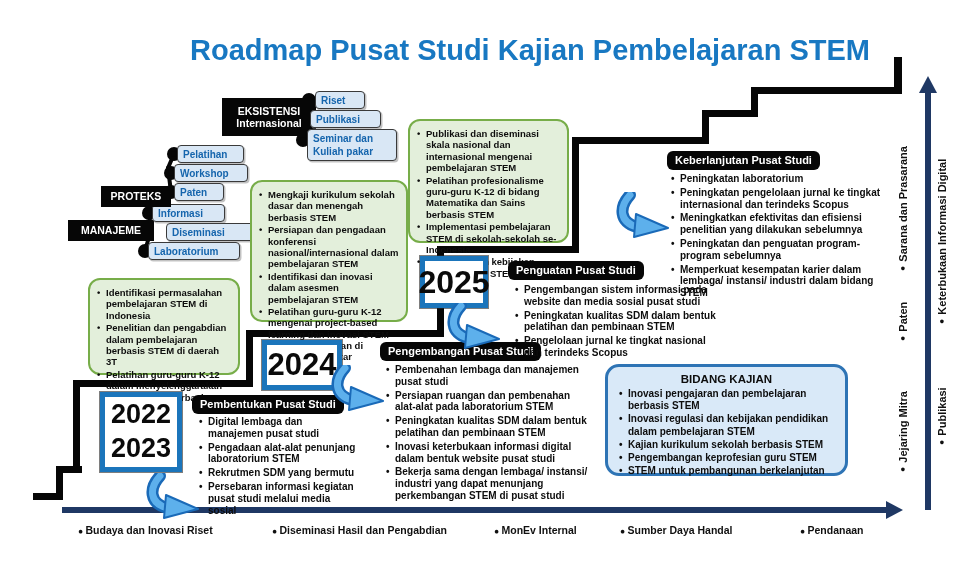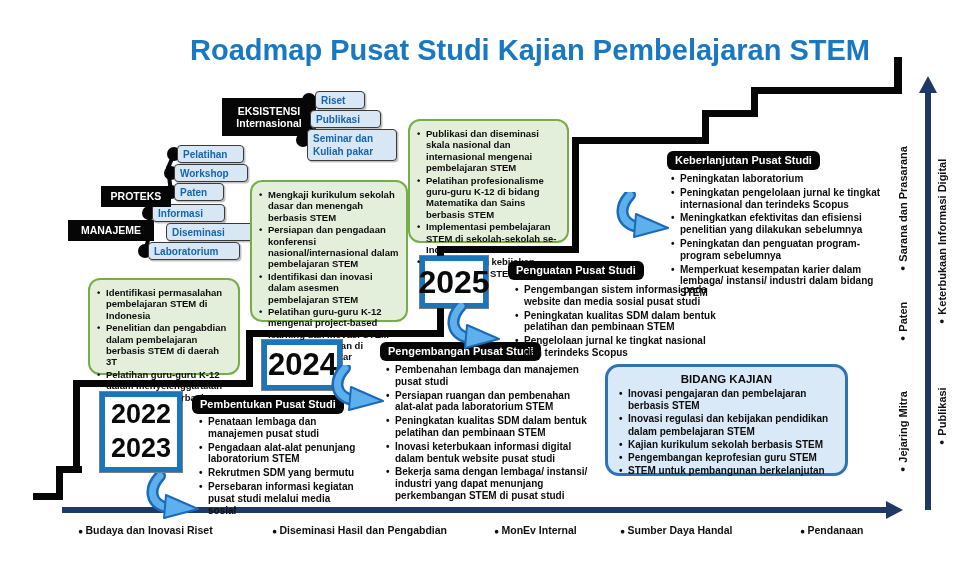--- a/index.html
+++ b/index.html
@@ -167,28 +167,28 @@
       </ul>
   </div>
 
   <div class="abs yearbox" style="left:100px;top:392px;width:82px;height:80px;font-size:27px;line-height:1.25;">
     <div>2022</div>
     <div>2023</div>
   </div>
   <div class="abs phase-label" style="left:192px;top:395px;">Pembentukan Pusat Studi</div>
   <div class="abs phase-bullets" style="left:196px;top:416px;width:162px;">
     <ul>
-        <li>Penataan lembaga dan manajemen pusat studi</li>
+        <li>Digital lembaga dan manajemen pusat studi</li>
         <li>Pengadaan alat-alat penunjang laboratorium STEM</li>
         <li>Rekrutmen SDM yang bermutu</li>
         <li>Persebaran informasi kegiatan pusat studi melalui media sosial</li>
       </ul>
   </div>
 
-  <div class="abs yearbox" style="left:262px;top:340px;width:80px;height:50px;font-size:31px;align-items:flex-end;">
+  <div class="abs yearbox" style="left:262px;top:340px;width:80px;height:50px;font-size:31px;">
     <div>2024</div>
   </div>
   <div class="abs phase-label" style="left:380px;top:342px;">Pengembangan Pusat Studi</div>
   <div class="abs phase-bullets" style="left:383px;top:364px;width:210px;">
     <ul>
         <li>Pembenahan lembaga dan manajemen pusat studi</li>
         <li>Persiapan ruangan dan pembenahan alat-alat pada laboratorium STEM</li>
         <li>Peningkatan kualitas SDM dalam bentuk pelatihan dan pembinaan STEM</li>
         <li>Inovasi keterbukaan informasi digital dalam bentuk website pusat studi</li>
         <li>Bekerja sama dengan lembaga/ instansi/ industri yang dapat menunjang perkembangan STEM di pusat studi</li>

